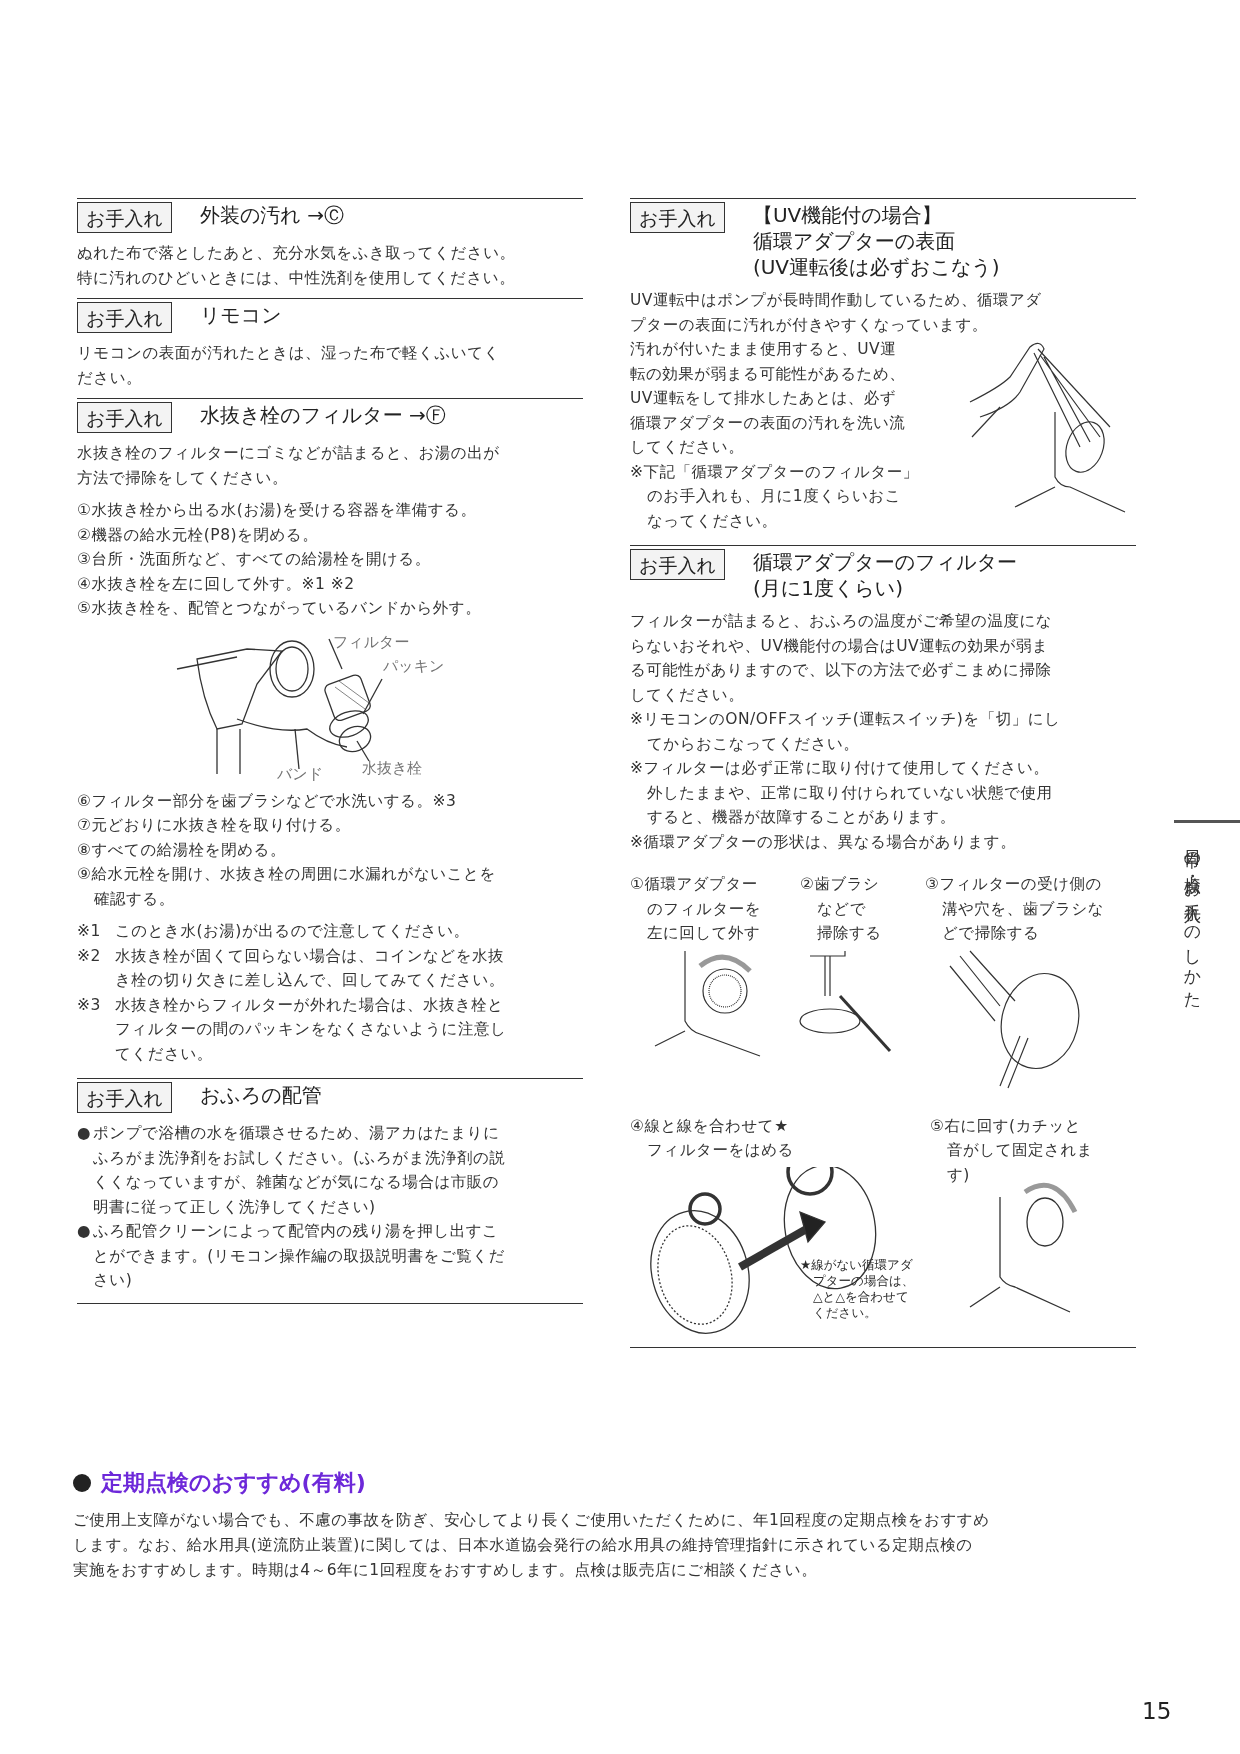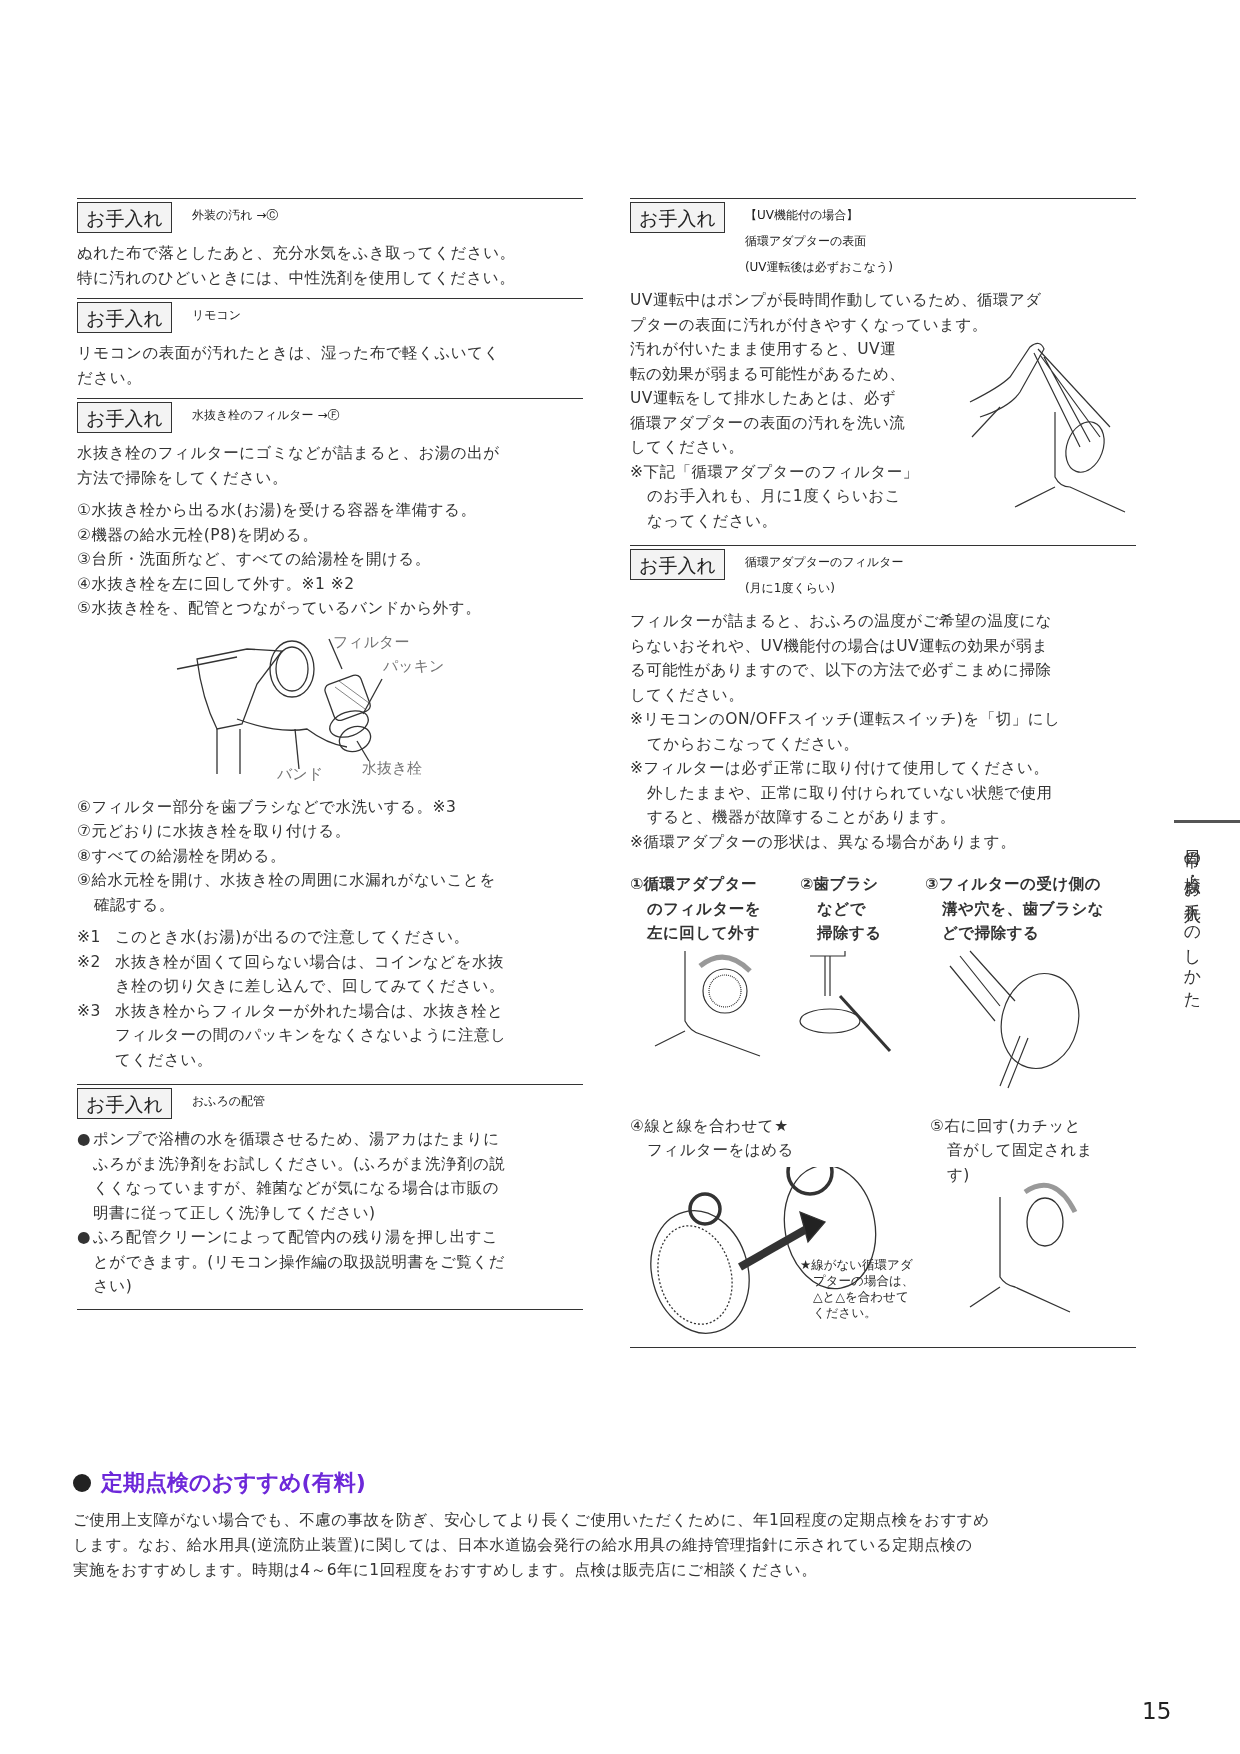--- a/index.html
+++ b/index.html
@@ -5,41 +5,41 @@
   html, body { margin:0; padding:0; background:#fff; }
   body { width:1240px; height:1754px; position:relative; overflow:hidden;
          font-family:"DejaVu Sans","Liberation Sans",sans-serif; color:#2a2a2a; }
   .col { position:absolute; }
   .left { left:77px; width:506px; top:198px; }
   .right { left:630px; width:506px; top:198px; }
   .sec { border-top:1.5px solid #333; padding-top:3px; }
   .sec-head { display:flex; align-items:flex-start; margin-bottom:8px; }
   .tag { border:1.5px solid #333; background:#f3f3f3; font-size:19px; padding:3px 8px 2px 8px;
          line-height:24px; white-space:nowrap; color:#222; }
-  .title { font-size:12px; margin-left:20px; line-height:26px; color:#222; white-space:pre-line; }
+  .title { font-size:20px; margin-left:28px; line-height:26px; color:#222; white-space:pre-line; }
   p, .line { margin:0; font-size:15.5px; line-height:24.5px; color:#333; letter-spacing:0.5px; }
   .para { margin-bottom:8px; }
   .ind { padding-left:17px; }
   .note { display:flex; }
   .note .k { width:38px; flex:none; }
   .bul { display:flex; }
   .bul .b { width:16px; flex:none; }
   .fig { position:relative; }
   .fig svg { display:block; }
   .lbl { position:absolute; font-size:15px; color:#737373; }
   .bottom-rule { border-top:1.5px solid #333; }
   .side-tab { position:absolute; left:1172px; top:820px; width:68px; }
   .side-tab .bar { height:3px; background:#555; margin-left:2px; width:66px; }
   .side-tab .txt { writing-mode:vertical-rl; font-size:17px; letter-spacing:2px; margin:14px 0 0 10px; color:#333; }
   .periodic { position:absolute; left:73px; top:1468px; width:1010px; }
   .periodic .h { font-size:22px; font-weight:bold; display:flex; align-items:center; color:#6d28d9; }
   .periodic .dot { width:18px; height:18px; border-radius:50%; background:#222; margin-right:10px; }
   .periodic p { font-size:15.5px; line-height:25px; margin-top:10px; }
   .pageno { position:absolute; left:1142px; top:1698px; font-size:23px; color:#222; }
-  .steps3 { display:flex; margin-top:18px;font-weight:bold; }
+  .steps3 { display:flex; margin-top:18px; }
   .steps3 > div { font-size:15.5px; line-height:24px; }
 </style>
 </head>
 <body>
 
 <div class="col left">
 
   <div class="sec">
     <div class="sec-head">
       <span class="tag">お手入れ</span>
@@ -95,21 +95,21 @@
           <line x1="286" y1="85" x2="305" y2="50"></line>
           <line x1="280" y1="112" x2="292" y2="132"></line>
           <line x1="218" y1="100" x2="222" y2="140"></line>
         </g>
       </svg>
       <span class="lbl" style="left:256px;top:4px">フィルター</span>
       <span class="lbl" style="left:306px;top:28px">パッキン</span>
       <span class="lbl" style="left:200px;top:136px">バンド</span>
       <span class="lbl" style="left:285px;top:130px">水抜き栓</span>
     </div>
-    <div class="para" style="margin-top:6px">
+    <div class="para" style="margin-top:0">
       <p>⑥フィルター部分を歯ブラシなどで水洗いする。※3</p>
       <p>⑦元どおりに水抜き栓を取り付ける。</p>
       <p>⑧すべての給湯栓を閉める。</p>
       <p>⑨給水元栓を開け、水抜き栓の周囲に水漏れがないことを</p>
       <p class="ind">確認する。</p>
     </div>
     <div class="para">
       <div class="note">
         <span class="k line">※1</span>
         <div>

